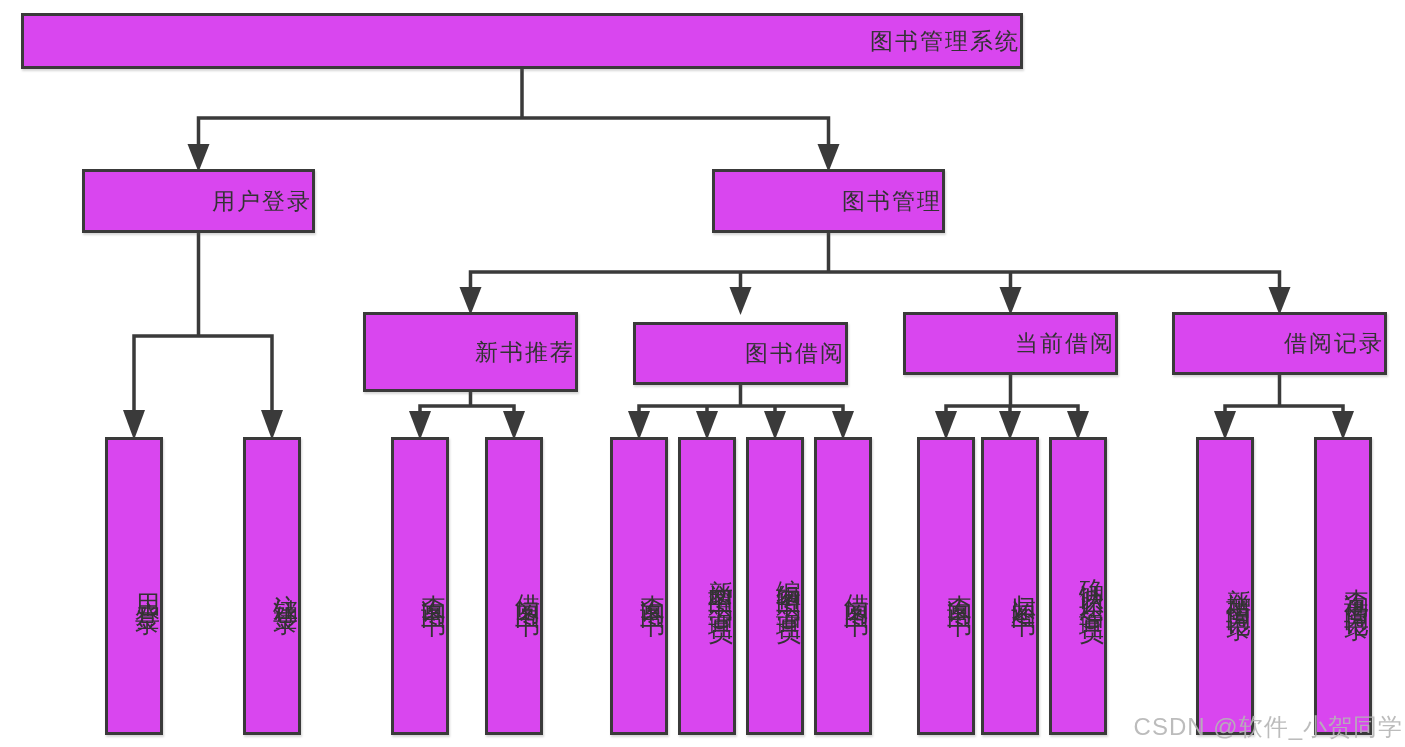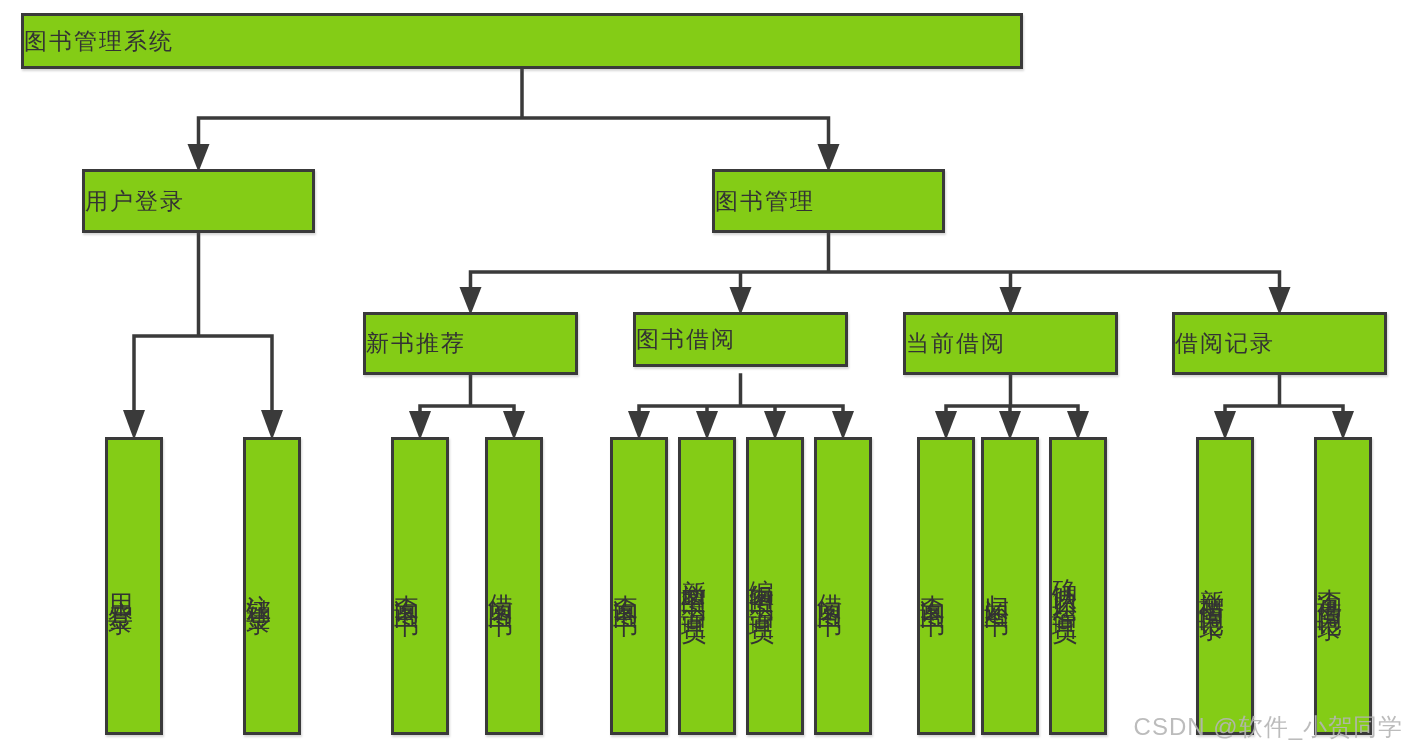--- a/index.html
+++ b/index.html
@@ -15,24 +15,24 @@
     position:absolute;
     left:0;top:0;
     width:1405px;height:747px;
     z-index:1;
     pointer-events:none;
   }
   .node{
     position:absolute;
     box-sizing:border-box;
     border:3px solid #3a3a3a;
-    background:#84cc16;
+    background:#d946ef;
     display:flex;
     align-items:center;
-    justify-content:flex-start;
+    justify-content:flex-end;
     z-index:2;
     box-shadow:1px 2px 2px rgba(90,90,90,0.25);
   }
   .node .hlabel{
     font-size:23px;
     letter-spacing:2px;
     color:#333333;
     white-space:nowrap;
   }
   .node.leaf{
@@ -121,24 +121,24 @@
     <span class="hlabel">图书管理系统</span>
   </div>
 
   <div class="node" style="left:82px;top:169px;width:233px;height:64px">
     <span class="hlabel">用户登录</span>
   </div>
   <div class="node" style="left:712px;top:169px;width:233px;height:64px">
     <span class="hlabel">图书管理</span>
   </div>
 
-  <div class="node" style="left:363px;top:312px;width:215px;height:63px">
+  <div class="node" style="left:363px;top:312px;width:215px;height:80px">
     <span class="hlabel">新书推荐</span>
   </div>
-  <div class="node" style="left:633px;top:312px;width:215px;height:55px">
+  <div class="node" style="left:633px;top:322px;width:215px;height:63px">
     <span class="hlabel">图书借阅</span>
   </div>
   <div class="node" style="left:1172px;top:312px;width:215px;height:63px">
     <span class="hlabel">借阅记录</span>
   </div>
   <div class="node" style="left:903px;top:312px;width:215px;height:63px">
     <span class="hlabel">当前借阅</span>
   </div>
 
   <div class="node leaf" style="left:105px;top:437px">

